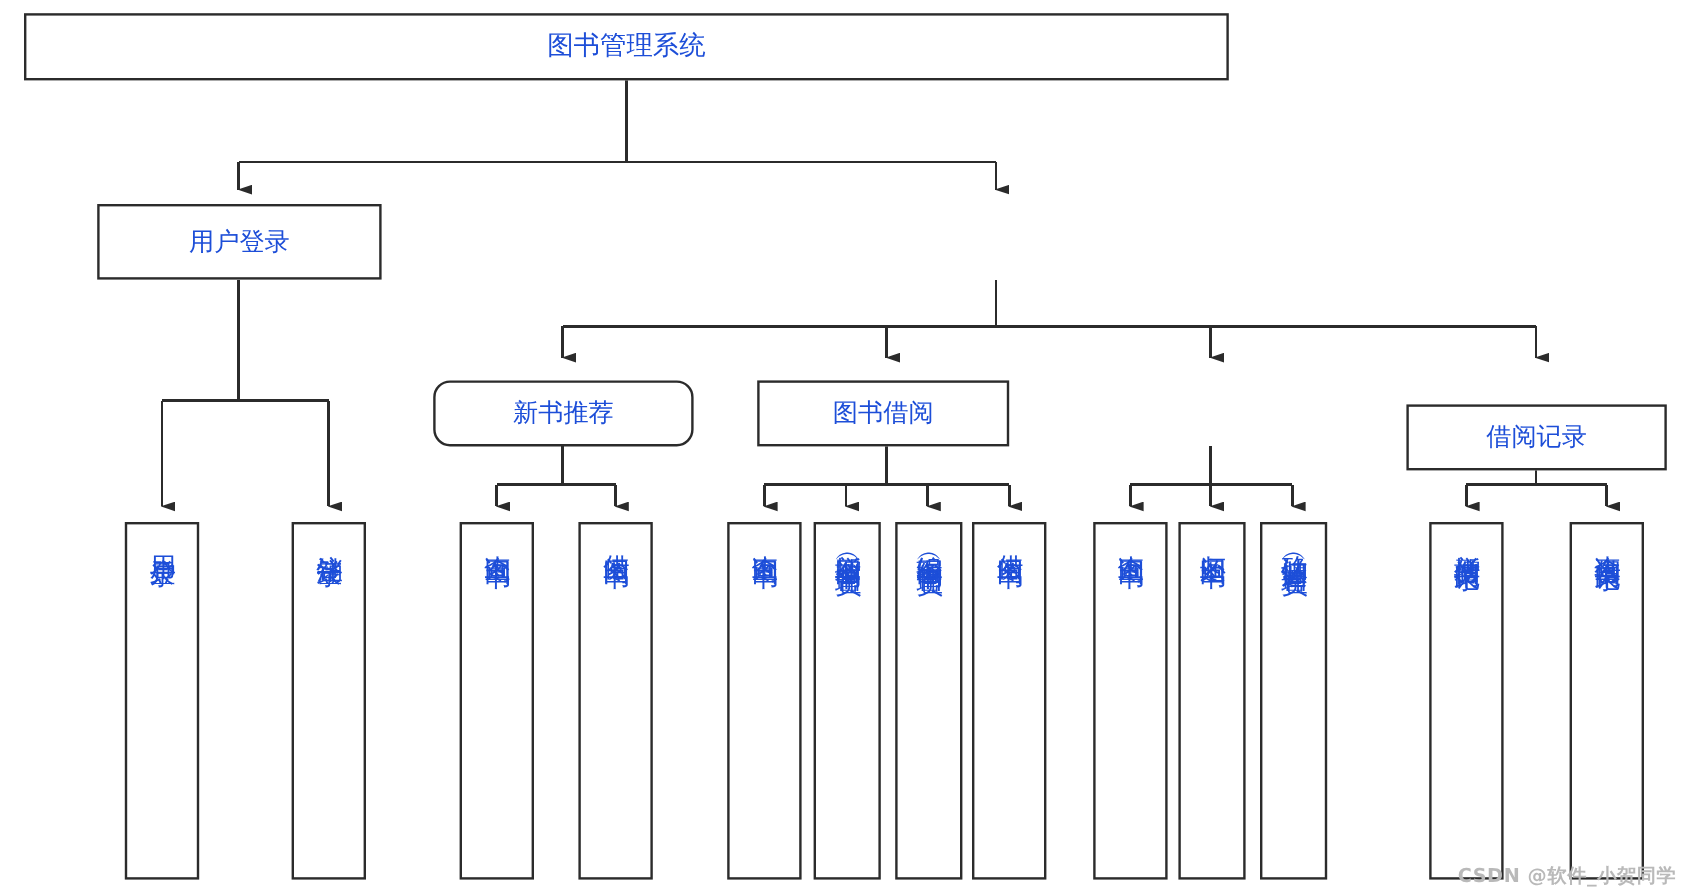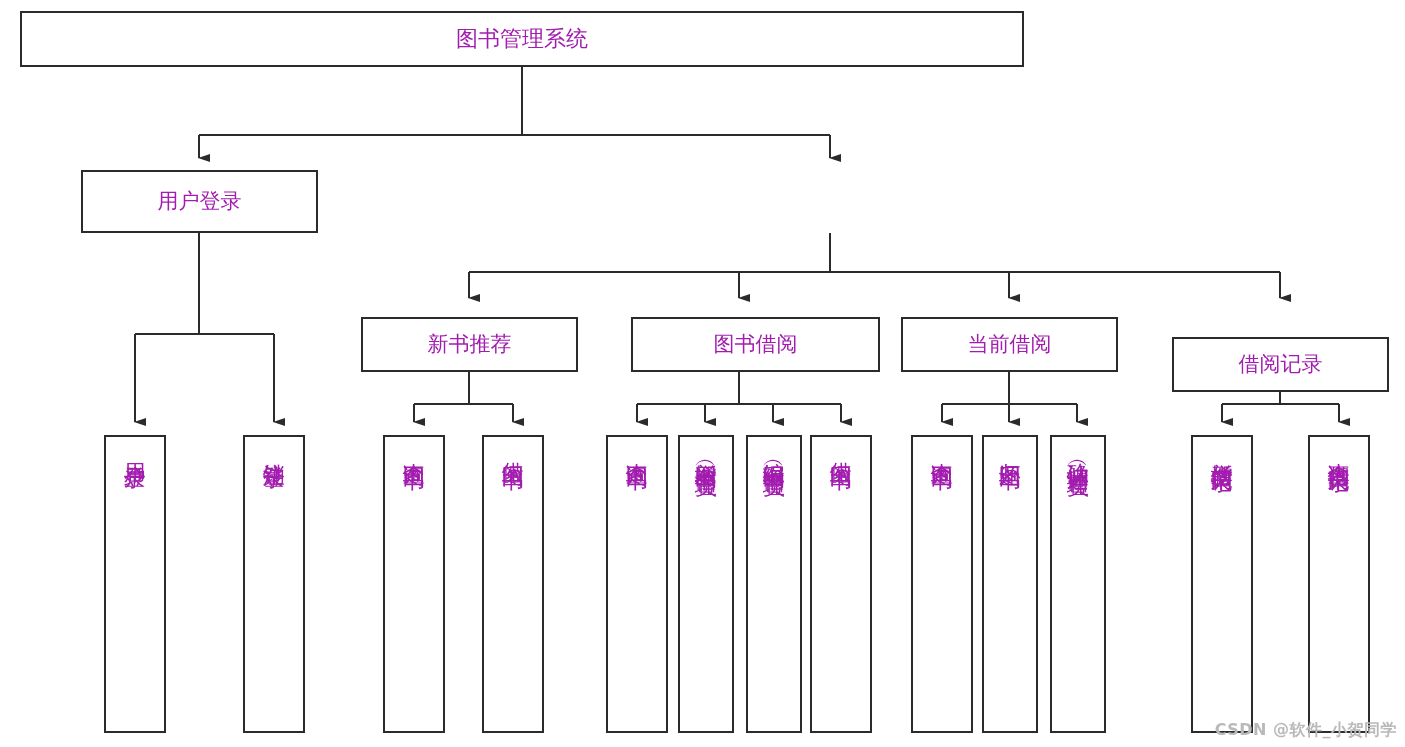--- a/index.html
+++ b/index.html
@@ -22,21 +22,21 @@
     border:2px solid #2b2b2b;
     display:flex;
     align-items:center;
     justify-content:center;
     color:#3a3a3a;
   }
   .node .lbl{
     display:block;
     text-align:right;
     line-height:1.0;
-    color:#a21caf;
+    color:#1d4ed8;
     letter-spacing:0px;
   }
 
   
   .node.h .lbl{font-size:21px;}
   .node.root .lbl{font-size:22px;}
 
   
   .node.v{
     padding:8px 0 0 0;
@@ -120,28 +120,25 @@
   </svg>
 
   <div class="node h root" style="left:20px;top:11px;width:1004px;height:56px;">
     <span class="lbl">图书管理系统</span>
   </div>
 
   <div class="node h" style="left:81px;top:170px;width:237px;height:63px;">
     <span class="lbl">用户登录</span>
   </div>
 
-  <div class="node h" style="left:361px;top:317px;width:217px;height:55px;">
+  <div class="node h" style="left:361px;top:317px;width:217px;height:55px;border-radius:14px;">
     <span class="lbl">新书推荐</span>
   </div>
-  <div class="node h" style="left:631px;top:317px;width:249px;height:55px;">
+  <div class="node h" style="left:631px;top:317px;width:210px;height:55px;">
     <span class="lbl">图书借阅</span>
-  </div>
-  <div class="node h" style="left:901px;top:317px;width:217px;height:55px;">
-    <span class="lbl">当前借阅</span>
   </div>
   <div class="node h" style="left:1172px;top:317px;width:217px;height:55px;margin-top:20px;">
     <span class="lbl">借阅记录</span>
   </div>
 
   <div class="node v" style="left:104px;top:435px;width:62px;height:298px;">
     <span class="lbl">用户登录</span>
   </div>
   <div class="node v" style="left:243px;top:435px;width:62px;height:298px;">
     <span class="lbl">注销登录</span>

